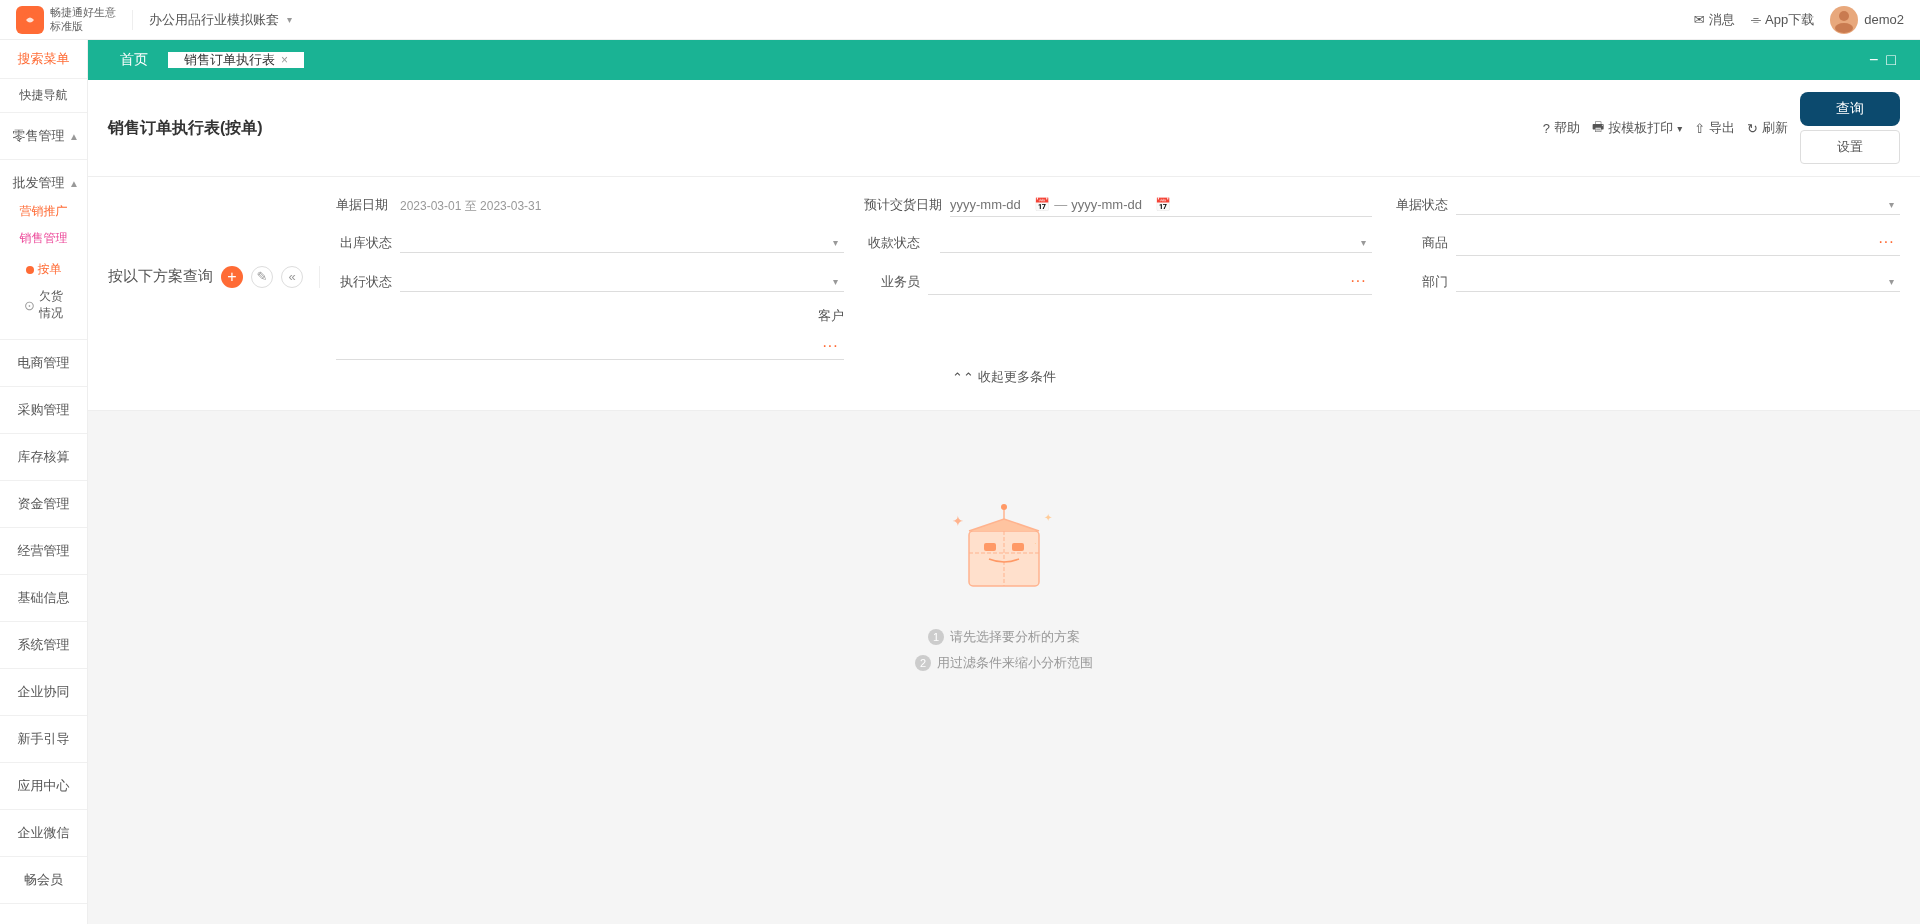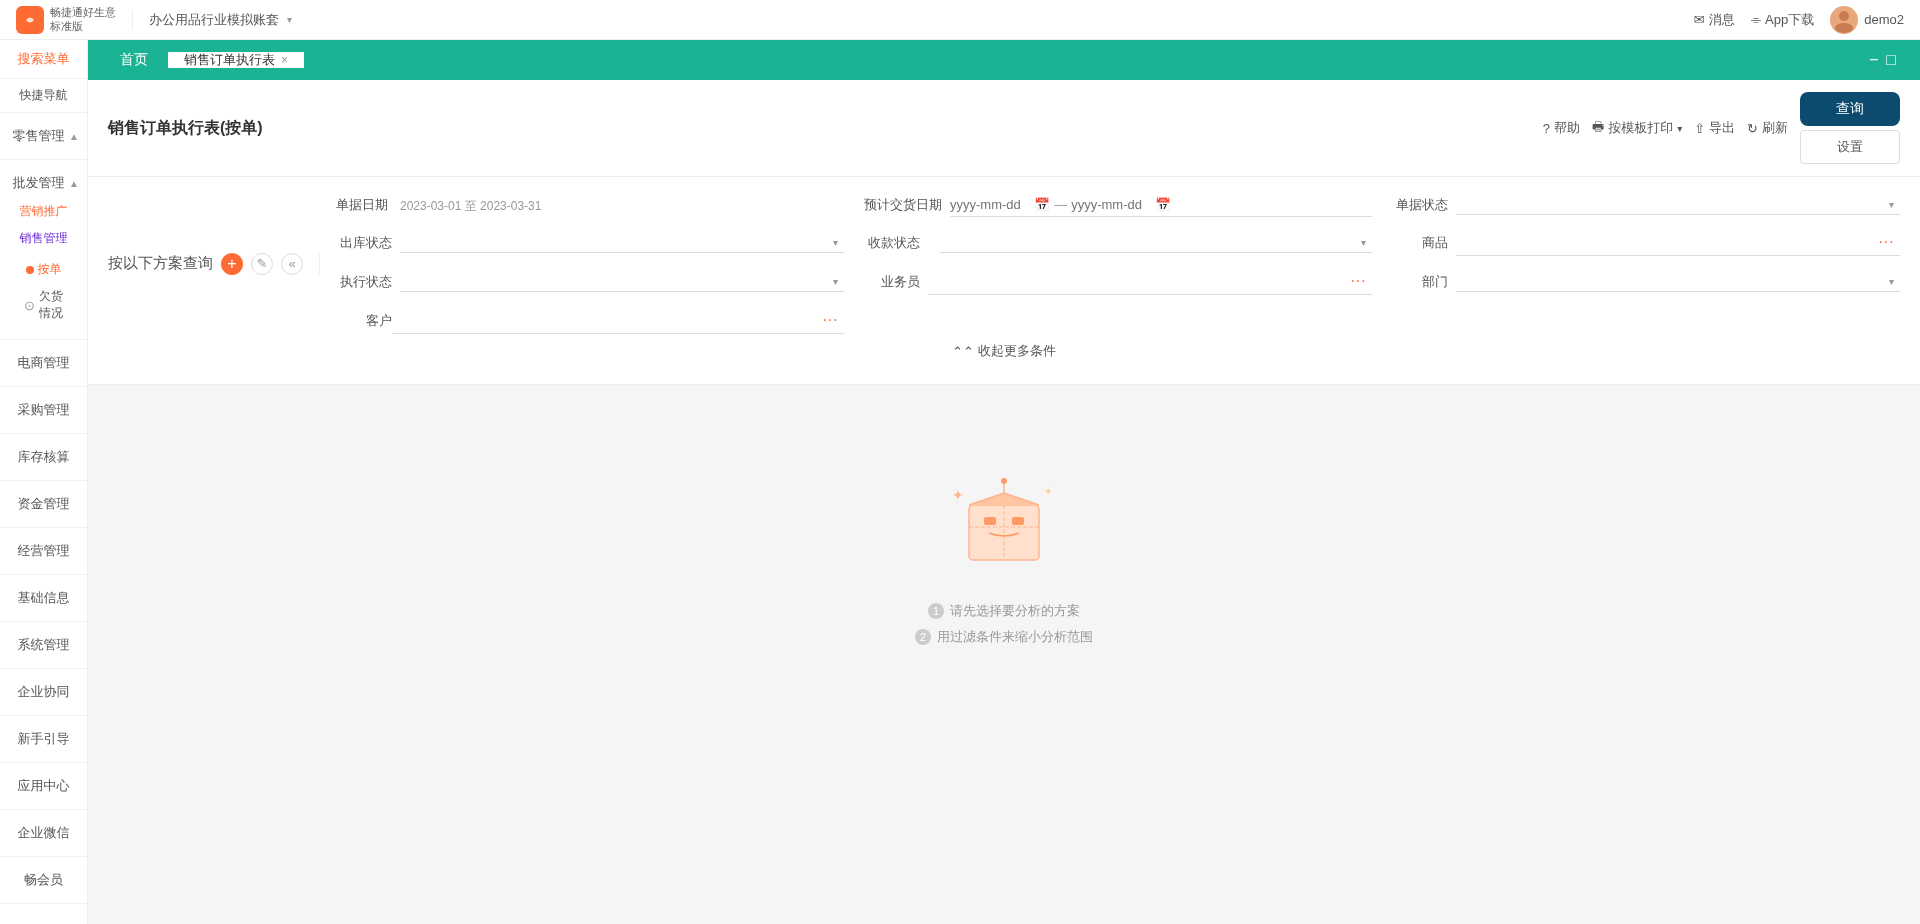--- a/index.html
+++ b/index.html
@@ -135,21 +135,21 @@
 
     <div class="sidebar-section">
       <div class="sidebar-item">
         <span class="sidebar-item-label">批发管理</span>
         <span class="sidebar-arrow">▲</span>
       </div>
 
       <div class="sidebar-sub-item sub-item-active">
         <span>营销推广</span>
       </div>
-      <div class="sidebar-sub-item sub-item-active" style="color:#6d28d9;font-weight:500;">
+      <div class="sidebar-sub-item sub-item-active" style="color:#ec4899;font-weight:500;">
         <span>销售管理</span>
       </div>
 
       <div style="padding:4px 12px;">
         <div class="sidebar-sub-item sub-item-active" style="display:flex;align-items:center;gap:4px;justify-content:center;">
           <span style="width:8px;height:8px;border-radius:50%;background:#ff6b35;display:inline-block;"></span>
           <span>按单</span>
         </div>
         <div class="sidebar-sub-item" style="display:flex;align-items:center;gap:4px;justify-content:center;">
           <span style="font-size:13px;color:#999;">⊙</span>
@@ -356,21 +356,21 @@
                 <span style="color:#555;font-size:13px;white-space:nowrap;min-width:56px;text-align:right;">部门</span>
                 <div style="flex:1;border-bottom:1px solid #ddd;display:flex;align-items:center;justify-content:space-between;padding:4px 6px;cursor:pointer;">
                   <span style="color:#bbb;font-size:13px;"></span>
                   <span style="color:#999;font-size:10px;">▾</span>
                 </div>
               </div>
             </div>
 
             <div style="display:grid;grid-template-columns:1fr 1fr 1fr;gap:12px 20px;">
 
-              <div style="display:flex;align-items:center;">
+              <div style="display:flex;gap:8px;flex-direction:column;">
                 <span style="color:#555;font-size:13px;white-space:nowrap;min-width:56px;text-align:right;">客户</span>
                 <div style="flex:1;border-bottom:1px solid #ddd;display:flex;align-items:center;justify-content:space-between;padding:4px 6px;">
                   <span style="color:#bbb;font-size:13px;"></span>
                   <span class="filter-dots">···</span>
                 </div>
               </div>
             </div>
           </div>
         </div>
 

